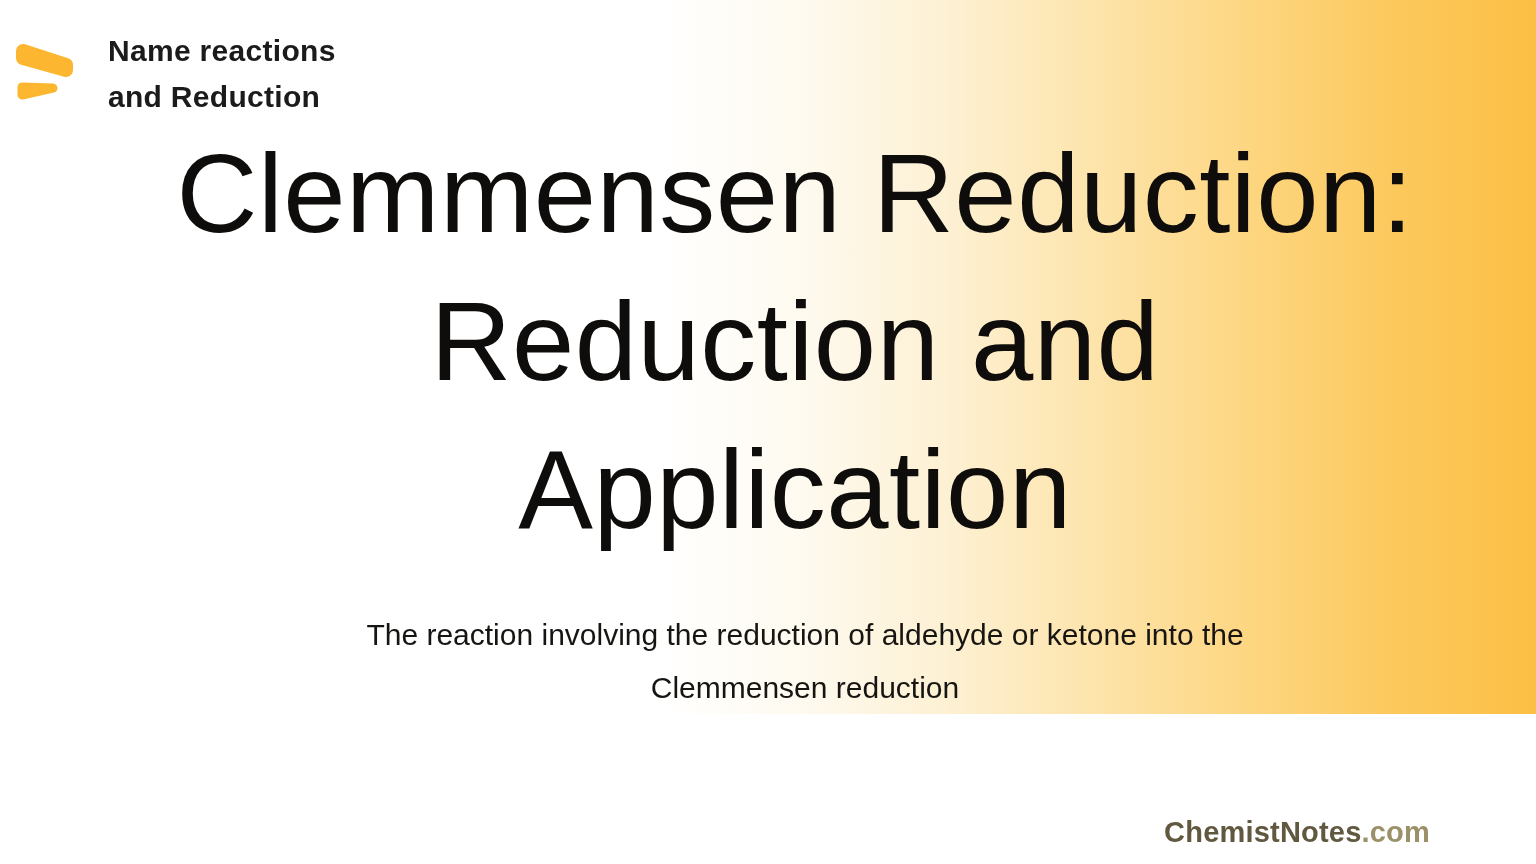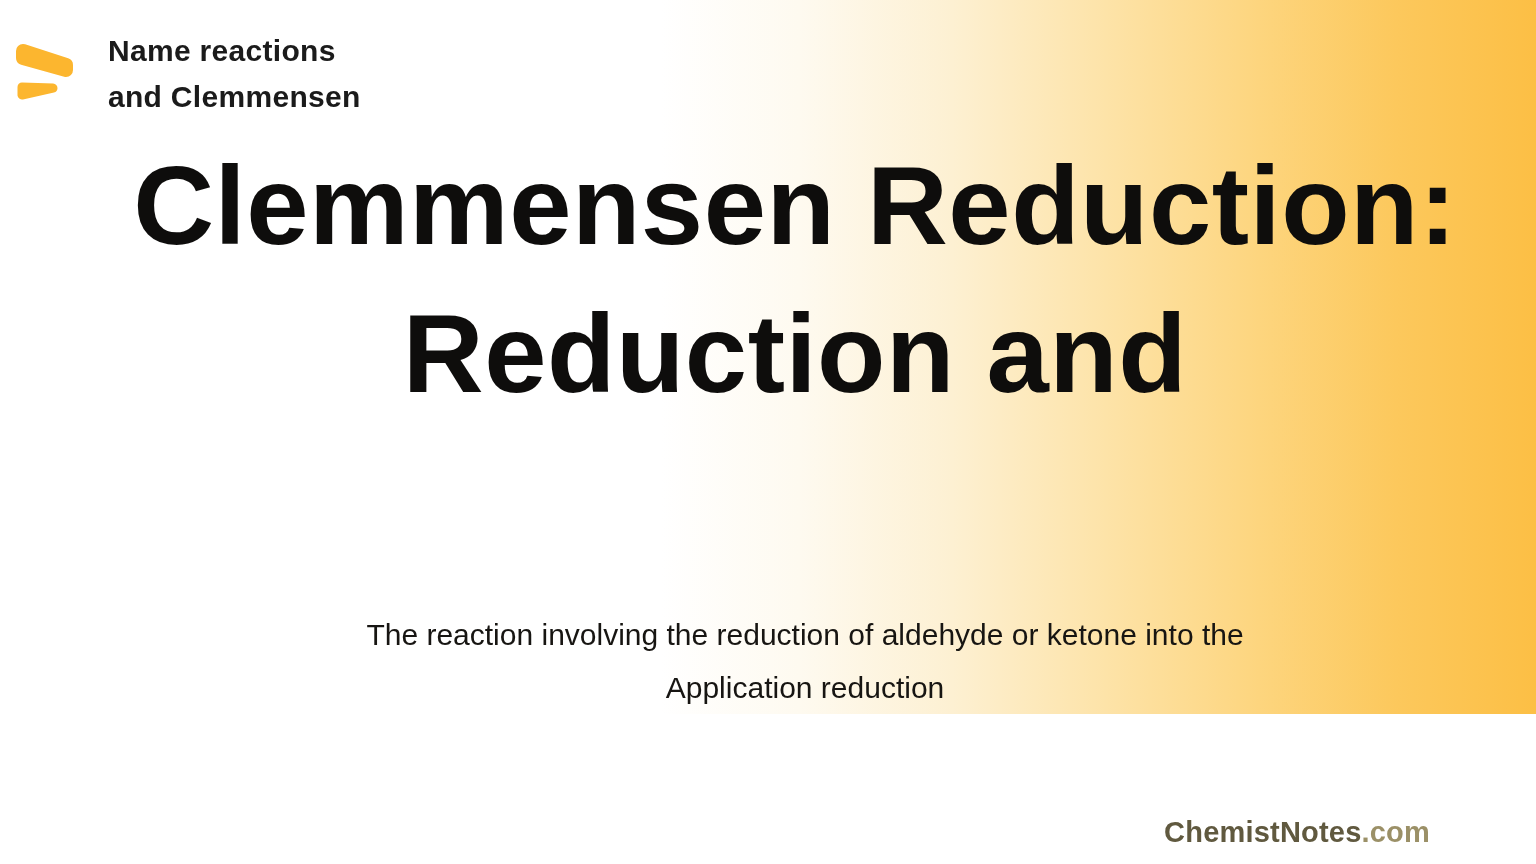--- a/index.html
+++ b/index.html
@@ -45,25 +45,25 @@
     color: #1b1b1b;
     letter-spacing: 0.3px;
   }
 
   
   .title {
     position: absolute;
     left: 54px;
     right: 0;
     top: 120px;
-    margin: 12px;
+    margin: 0;
     text-align: center;
     font-size: 112px;
     line-height: 148px;
-    font-weight: bold;
+    font-weight: normal;
     letter-spacing: 0.5px;
     color: #0e0d0c;
   }
   .title-line {
     display: block;
   }
 
   
   .description {
     position: absolute;
@@ -98,30 +98,31 @@
 
 <div class="slide">
 
   <svg class="logo-icon" viewBox="0 0 110 115" xmlns="http://www.w3.org/2000/svg" aria-hidden="true">
     <polygon points="23,51 66,65 66,70 23,58" fill="#FCB62F" stroke="#FCB62F" stroke-width="14" stroke-linejoin="round" stroke-linecap="round"></polygon>
     <polygon points="22,87 53,88 22,95" fill="#FCB62F" stroke="#FCB62F" stroke-width="9" stroke-linejoin="round" stroke-linecap="round"></polygon>
   </svg>
 
   <div class="brand-text">
     <div>Name reactions</div>
-    <div>and Clemmensen</div>
+    <div>and Reduction</div>
   </div>
 
   <h1 class="title">
     <span class="title-line">Clemmensen Reduction:</span>
     <span class="title-line">Reduction and</span>
+    <span class="title-line">Application</span>
   </h1>
 
   <p class="description">
     <span class="description-line">The reaction involving the reduction of aldehyde or ketone into the</span>
-    <span class="description-line">Application reduction</span>
+    <span class="description-line">Clemmensen reduction</span>
   </p>
 
   <div class="watermark">
     <span class="site">ChemistNotes</span><span class="tld">.com</span>
   </div>
 
 </div>
 
 </body></html>

